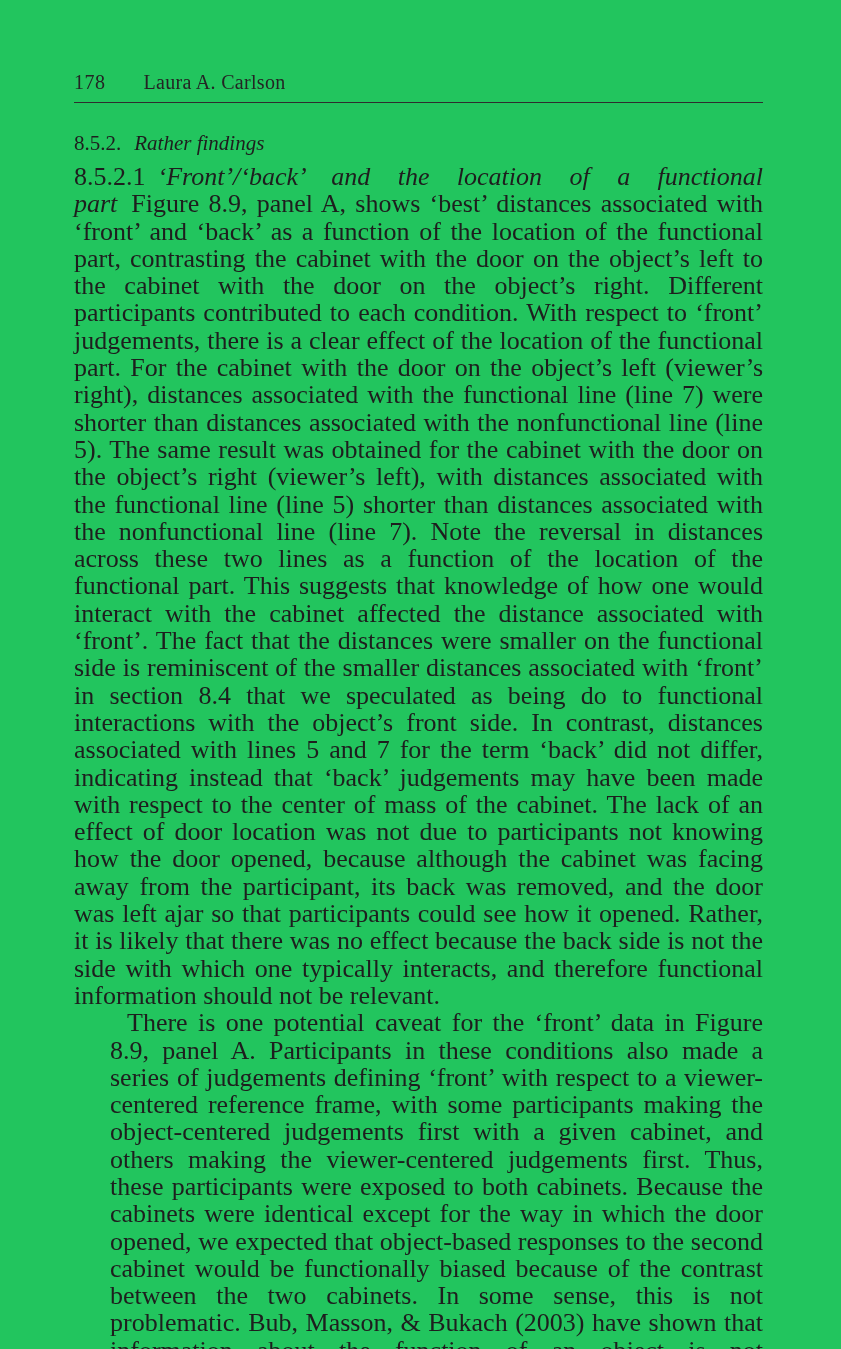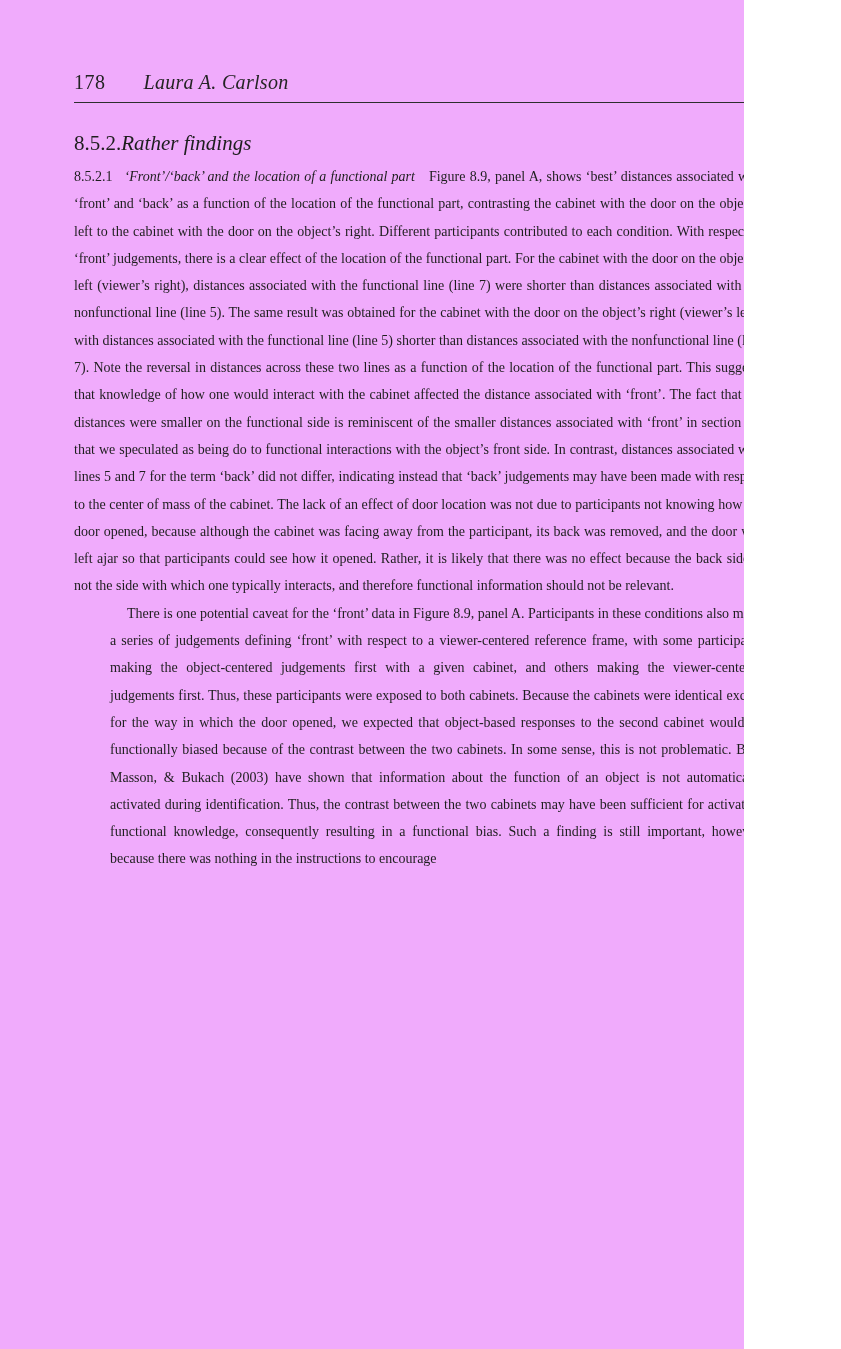--- a/index.html
+++ b/index.html
@@ -2,23 +2,23 @@
 <html><head>
 <meta charset="utf-8">
 <style>
   html, body {
     margin: 0;
     padding: 0;
     background: #ffffff;
   }
   .page {
     position: relative;
-    width: 744px;
+    width: 841px;
     height: 1349px;
-    background: #f0abfc;
+    background: #22c55e;
     overflow: hidden;
     font-family: "Liberation Serif", "DejaVu Serif", serif;
     color: #1e1e1e;
   }
   .content {
     position: absolute;
     left: 74px;
     top: 70px;
     width: 689px;
   }
@@ -27,45 +27,45 @@
     align-items: baseline;
     font-size: 20px;
     line-height: 24px;
     color: #242424;
   }
   .running-head .pagenum {
     font-style: normal;
     letter-spacing: 0.5px;
   }
   .running-head .author {
-    font-style: italic;
     margin-left: 38px;
     letter-spacing: 0.3px;
   }
   .head-rule {
     border: none;
     border-top: 1.6px solid #2e2e2e;
     margin: 8px 0 0 0;
     width: 100%;
   }
   .sec-heading {
     margin: 27px 0 0 0;
     font-size: 21px;
     line-height: 26px;
     font-weight: normal;
   }
   .sec-heading .sec-num {
     font-style: normal;
+    margin-right: 13px;
   }
   .sec-heading .sec-title {
     font-style: italic;
   }
   .body-par {
     margin: 0;
-    font-size: 14px;
+    font-size: 26px;
     line-height: 27.3px;
     text-align: justify;
     color: #1e1e1e;
   }
   .body-par.first {
     margin-top: 7px;
   }
   .subsec-num {
     font-style: normal;
     margin-right: 12px;

